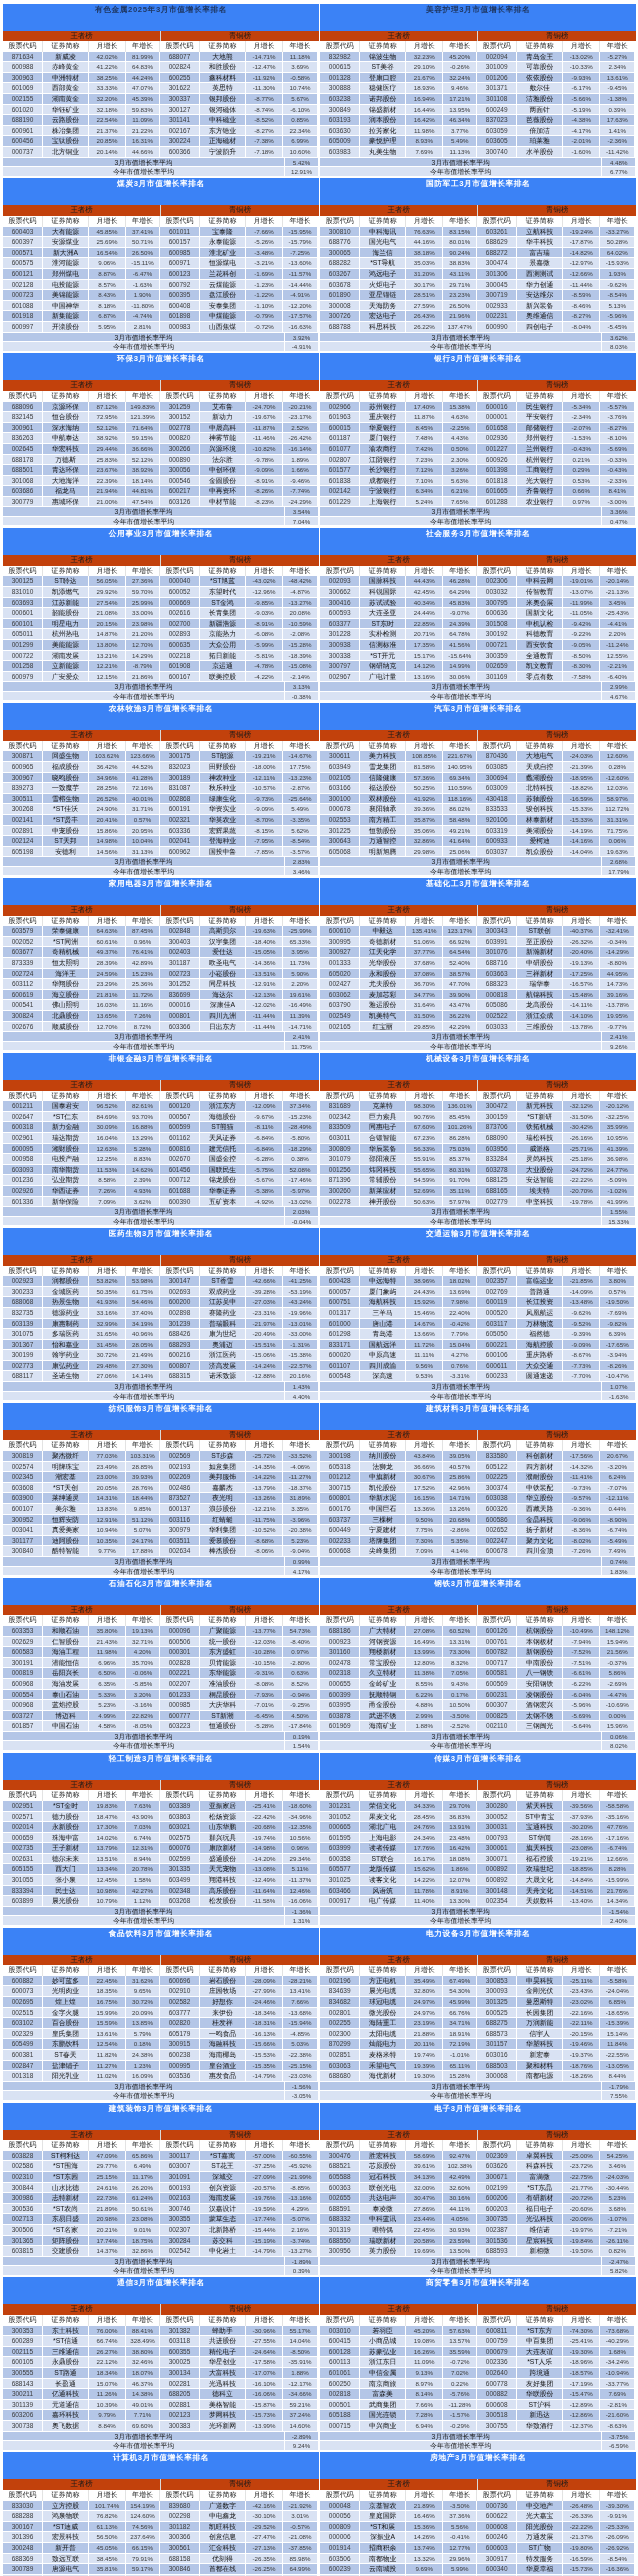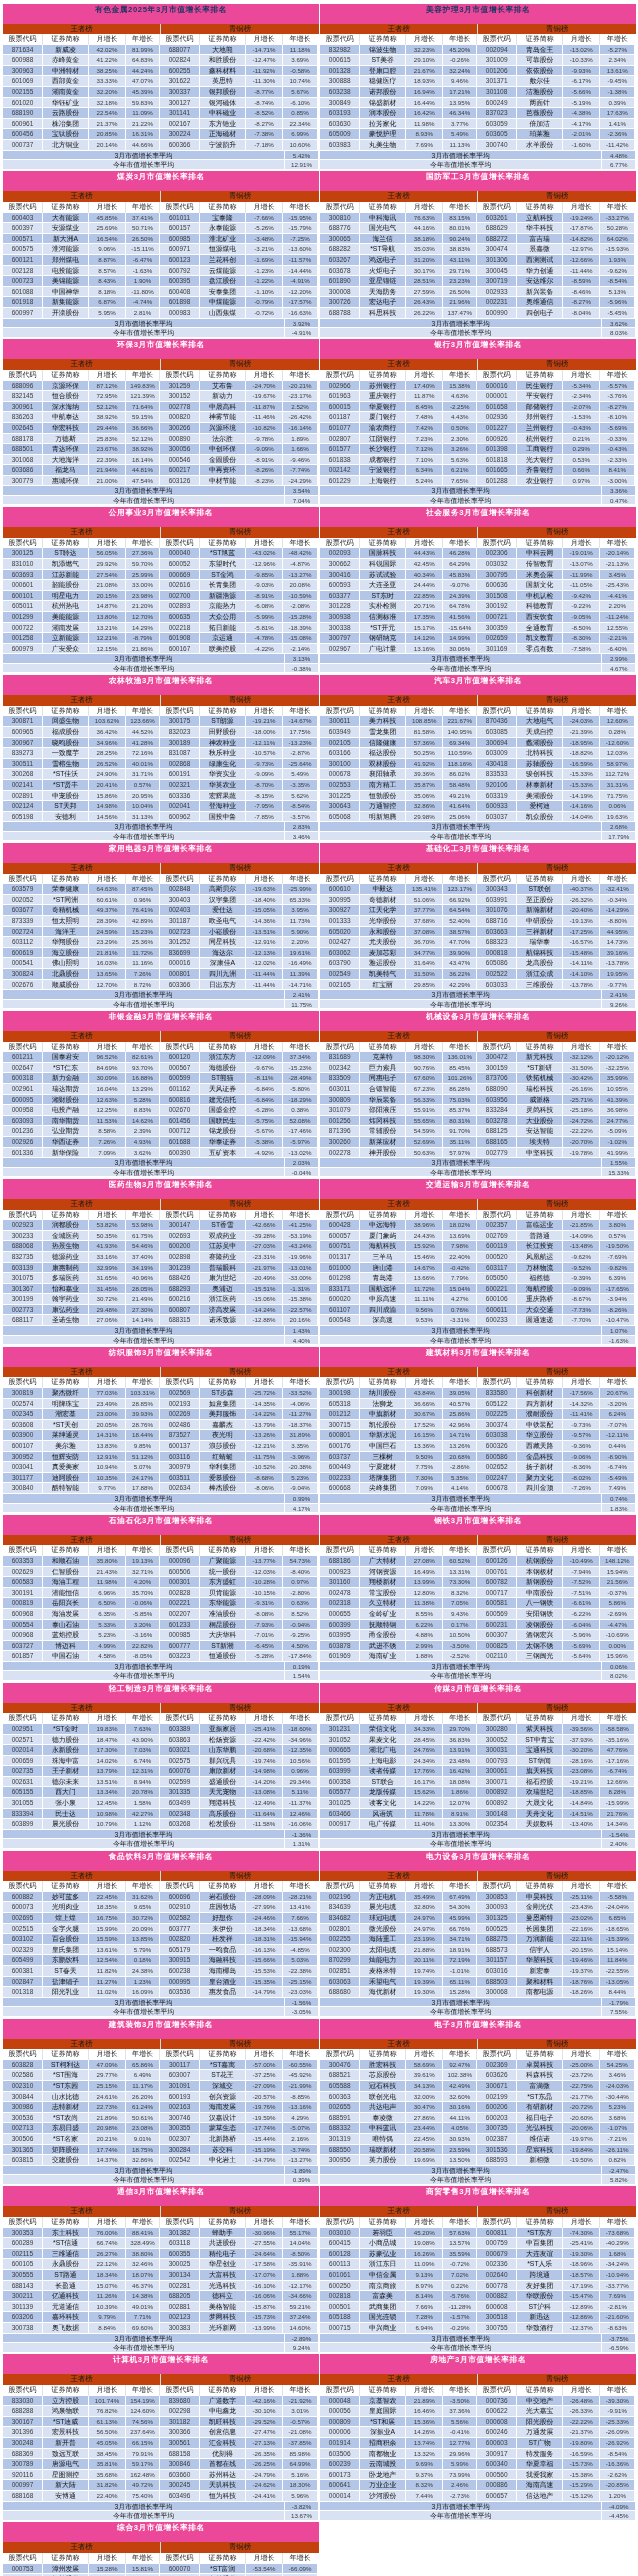--- a/index.html
+++ b/index.html
@@ -1,19 +1,19 @@
 <!DOCTYPE html>
 <html style="font-size:9.5px"><head>
 <meta charset="utf-8">
 <style>
   html,body{margin:0;padding:0;background:#fff;font-family:"Liberation Sans","DejaVu Sans",sans-serif;}
   #page{width:639px;padding:3.5px 3px;box-sizing:border-box;}
   #tables-grid{display:grid;grid-template-columns:316px 316px;column-gap:1.2px;row-gap:1.8px;}
   .sector-table{width:316px;}
-  .sector-title{height:20px;line-height:12px;text-align:center;background:#ec4899;color:#FFFFFF;
+  .sector-title{height:27px;line-height:12px;text-align:center;background:#3b82f6;color:#FFFFFF;
     font-size:7.7px;font-weight:bold;letter-spacing:0.6px;}
   .sector-title.dark{color:#1F3864;}
   .row{display:grid;grid-template-columns:repeat(2,40px 46px 37px 34px);}
   .sec-row{grid-template-columns:158px 158px;background:#c2410c;}
   .sec-cell{height:10.6px;line-height:10.6px;text-align:center;font-size:7.4px;color:#1a1a1a;border-right:0.6px solid #d9d9d9;box-sizing:border-box;}
   .sec-cell:last-child{border-right:none;}
   .hdr-row{background:#fff;}
   .hdr-cell{height:10.6px;line-height:10.6px;text-align:center;font-size:7px;color:#1a1a1a;box-sizing:border-box;border-right:0.6px solid #e3e3e3;}
   .hdr-cell:last-child{border-right:none;}
   .data-row .cell{height:10.6px;line-height:10px;text-align:center;box-sizing:border-box;

